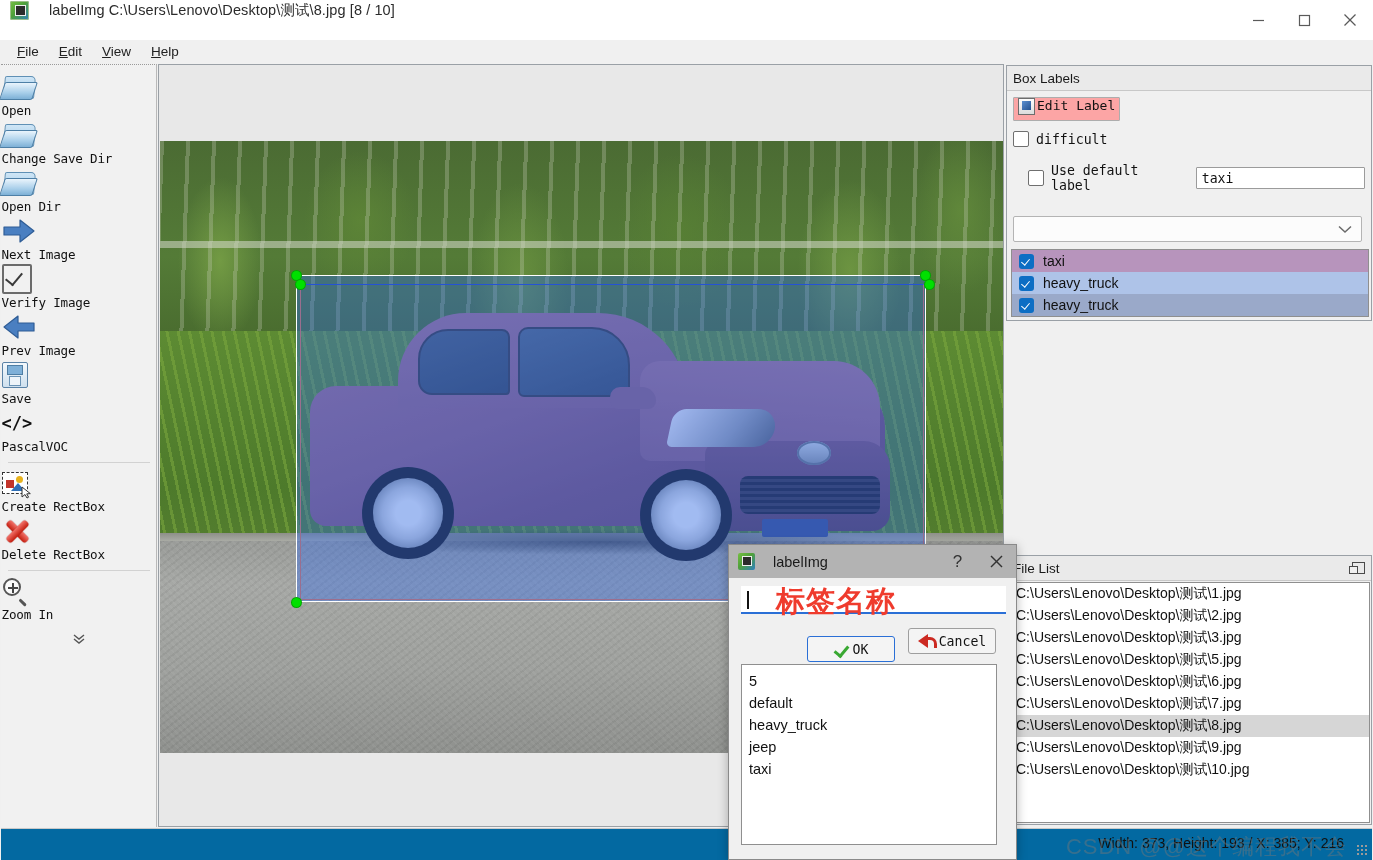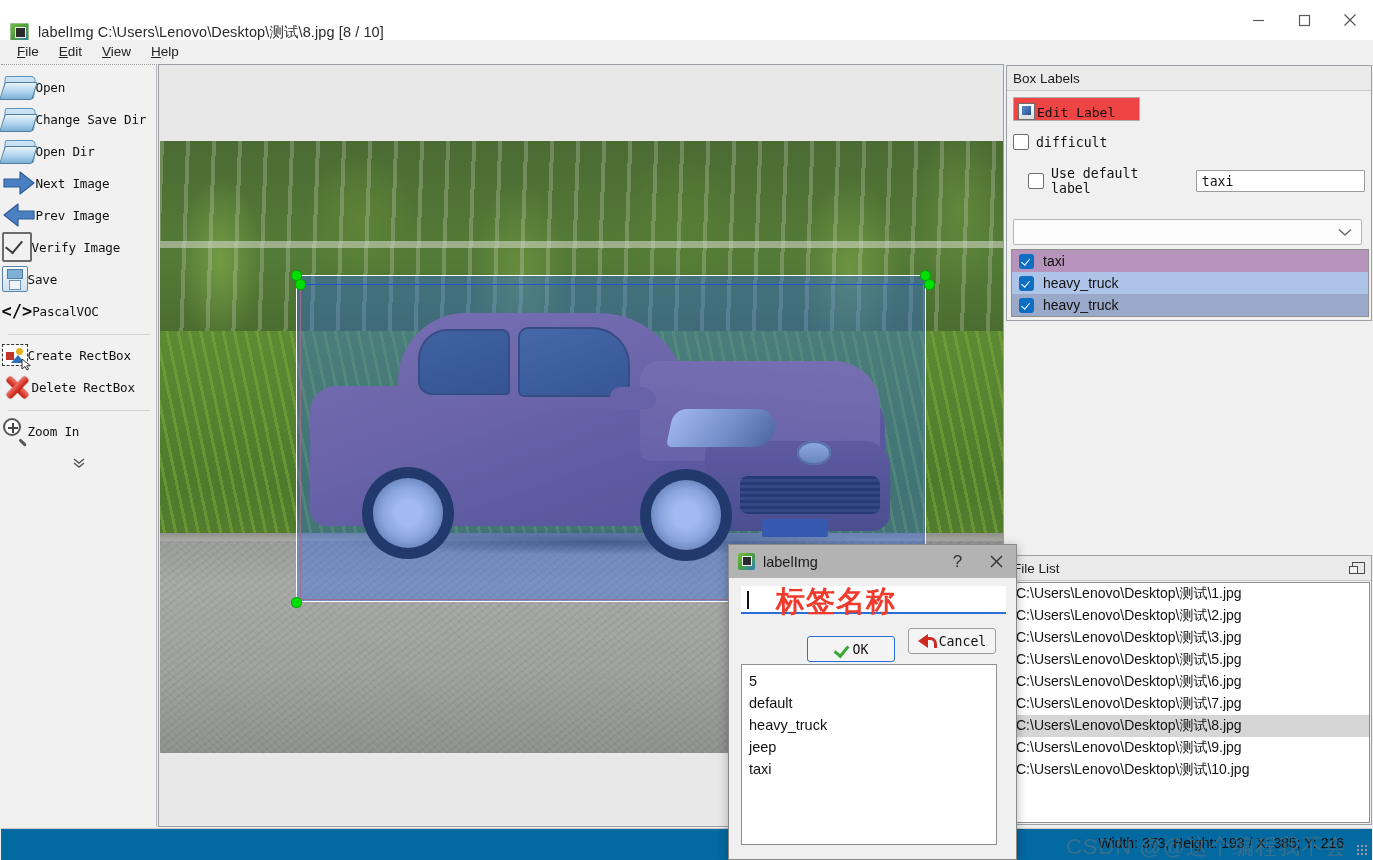--- a/index.html
+++ b/index.html
@@ -6,42 +6,42 @@
   body{
     width:1373px;height:860px;overflow:hidden;
     font-family:"Liberation Sans", sans-serif;
     background:#f0f0f0;
     -webkit-font-smoothing:antialiased;
   }
   .app{position:relative;width:1373px;height:860px;background:#f0f0f0;overflow:hidden;}
 
   
   .titlebar{position:absolute;left:0;top:0;width:1373px;height:40px;background:#ffffff;}
-  .titlebar-left{position:absolute;left:10px;top:23px;display:flex;align-items:center;gap:9px;}
+  .titlebar-left{position:absolute;left:10px;top:1px;display:flex;align-items:center;gap:20px;}
   .app-icon{width:19px;height:19px;border-radius:2px;
     background:linear-gradient(135deg,#76c043 0%,#4fa03a 45%,#2d7fc1 100%);
     position:relative;box-shadow:0 0 0 1px #9bbf8a inset;}
   .app-icon:after{content:"";position:absolute;left:5px;top:4px;width:9px;height:9px;
     background:#2b2b2b;border:1px solid #eee;}
   .title-text{font-size:14.5px;color:#2b2b2b;letter-spacing:.1px;white-space:nowrap;}
   .wincontrols{position:absolute;right:0;top:0;height:40px;display:flex;}
   .wc{width:46px;height:40px;display:flex;align-items:center;justify-content:center;}
   .wc svg{display:block;}
 
   
   .menubar{position:absolute;left:0;top:40px;width:1373px;height:23px;background:#f0f0f0;
     display:flex;align-items:center;padding-left:9px;gap:4px;}
   .menu-item{font-size:13.5px;color:#222;padding:2px 8px;cursor:default;white-space:nowrap;}
   .menu-item .u{text-decoration:underline;}
 
   
   .toolbar{position:absolute;left:1px;top:64px;width:156px;height:763px;background:#f1f1f1;
     border-right:1px solid #b9b9b9;border-top:1px dotted #9a9a9a;
     display:flex;flex-direction:column;align-items:center;padding-top:7px;box-sizing:border-box;}
-  .tool{width:154px;display:flex;flex-direction:row;align-items:center;margin-bottom:2px;cursor:default;}
+  .tool{width:154px;display:flex;flex-direction:column;align-items:flex-start;margin-bottom:2px;cursor:default;}
   .tool .ico{height:30px;display:flex;align-items:center;justify-content:center;}
   .tool .lbl{font-family:"DejaVu Sans Mono","Liberation Mono",monospace;font-size:12.6px;color:#111;
     margin-top:1px;white-space:nowrap;letter-spacing:-0.2px;}
   .tool-sep{width:142px;height:1px;background:#d2d2d2;margin:6px 0 5px 0;}
   .overflow-chev{margin-top:6px;height:18px;display:flex;align-items:center;justify-content:center;width:100%;}
 
   
   .folder{width:34px;height:26px;position:relative;}
   .folder .back{position:absolute;left:2px;top:2px;width:29px;height:21px;border-radius:2px 5px 2px 2px;
     background:linear-gradient(#cfe6f6,#9cc7e8);border:1px solid #5f90b5;
@@ -153,22 +153,22 @@
   .bbox.inner{border-top:1px solid #2552d6;border-left:1px solid #9b6e8e;border-right:1px solid #9b6e8e;border-bottom:1px solid #9b6e8e;background:transparent;}
   .vtx{position:absolute;width:9px;height:9px;border-radius:50%;background:#00e000;box-shadow:0 0 0 1px #0a0;}
 
   
   .dock{position:absolute;background:#f0f0f0;border:1px solid #9aa0a6;box-sizing:border-box;}
   .dock-title{height:24px;display:flex;align-items:center;justify-content:space-between;
     background:#eaeaea;border-bottom:1px solid #c8c8c8;padding:0 6px;}
   .dock-title span{font-size:13.5px;color:#1a1a1a;}
   .boxlabels{left:1006px;top:65px;width:366px;height:256px;}
   .bl-body{padding:6px 6px 0 6px;}
-  .edit-label-btn{display:inline-flex;align-items:flex-end;gap:2px;height:22px;padding:0 24px 0 4px;
-    background:#ef4444;border:1px solid #adadad;border-radius:1px;cursor:default;}
+  .edit-label-btn{display:inline-flex;align-items:flex-start;gap:2px;height:22px;padding:0 4px 0 4px;
+    background:#fca5a5;border:1px solid #adadad;border-radius:1px;cursor:default;}
   .edit-label-btn .pen{width:15px;height:15px;background:linear-gradient(#fdfdfd,#dcdcdc);border:1px solid #6d6d6d;position:relative;}
   .edit-label-btn .pen:after{content:"";position:absolute;left:3px;top:2px;width:9px;height:9px;
     background:linear-gradient(135deg,#5b8fd0,#24518f);transform:rotate(0deg);}
   .edit-label-btn .t{font-family:"DejaVu Sans Mono","Liberation Mono",monospace;font-size:13px;color:#111;}
   .row{display:flex;align-items:center;gap:7px;}
   .chk{width:14px;height:14px;border:1px solid #6f6f6f;background:#fff;border-radius:2px;flex:none;}
   .mono{font-family:"DejaVu Sans Mono","Liberation Mono",monospace;font-size:13.2px;color:#111;}
   .txtinput{height:22px;background:#fff;border:1px solid #9b9b9b;border-radius:1px;
     font-family:"DejaVu Sans Mono","Liberation Mono",monospace;font-size:13.2px;color:#111;
     padding:0 5px;display:flex;align-items:center;box-sizing:border-box;}
@@ -196,21 +196,21 @@
   .grip{position:absolute;right:4px;bottom:4px;width:12px;height:12px;
     background-image:radial-gradient(#9a9a9a 1px, transparent 1.2px);background-size:4px 4px;}
   .watermark{position:absolute;right:26px;top:0px;font-size:22px;color:rgba(120,120,120,.45);white-space:nowrap;letter-spacing:1px;}
 
   
   .dialog{position:absolute;left:728px;top:544px;width:289px;height:316px;background:#f0f0f0;
     border:1px solid #8a8a8a;box-sizing:border-box;box-shadow:0 2px 10px rgba(0,0,0,.28);}
   .dlg-title{height:33px;background:#b3b3b3;display:flex;align-items:center;padding-left:9px;gap:8px;position:relative;}
   .dlg-icon{width:17px;height:17px;border-radius:2px;background:linear-gradient(135deg,#76c043 0%,#4fa03a 45%,#2d7fc1 100%);position:relative;}
   .dlg-icon:after{content:"";position:absolute;left:4px;top:3px;width:8px;height:8px;background:#2b2b2b;border:1px solid #eee;}
-  .dlg-title .t{font-size:14.5px;color:#1a1a1a;}
+  .dlg-title .t{font-size:14.5px;color:#1a1a1a;margin-left:10px;}
   .dlg-btns{position:absolute;right:0;top:0;height:33px;display:flex;}
   .dlg-btn{width:39px;height:33px;display:flex;align-items:center;justify-content:center;font-size:17px;color:#333;}
   .dlg-input-wrap{position:absolute;left:12px;top:41px;width:265px;height:30px;}
   .dlg-input{position:absolute;left:0;top:0;width:265px;height:28px;background:#fff;border:none;border-bottom:2px solid #2a6fd6;box-sizing:border-box;}
   .caret{position:absolute;left:6px;top:5px;width:1.5px;height:18px;background:#111;}
   .cn-overlay{position:absolute;left:35px;top:-4px;font-size:29px;color:#ef3b2d;font-weight:bold;letter-spacing:1px;white-space:nowrap;}
   .dlg-actions{position:absolute;left:78px;top:83px;display:flex;gap:13px;}
   .dbtn{height:26px;min-width:88px;background:#f4f4f4;border:1px solid #9e9e9e;border-radius:3px;
     display:flex;align-items:center;justify-content:center;gap:4px;box-sizing:border-box;}
   .dbtn.primary{border:1.6px solid #2a6fd6;margin-top:8px;}
@@ -298,32 +298,32 @@
       <div class="ico">
         <svg class="arrow" viewBox="0 0 34 26">
             <path d="M2 9 h16 v-7 l14 11 -14 11 v-7 h-16 z" fill="#4a7fc1" stroke="#2f5d96" stroke-width="1.2" stroke-linejoin="round"></path>
           </svg>
       </div>
       <div class="lbl">Next Image</div>
     </div>
 
     <div class="tool">
       <div class="ico">
+          <div class="vchk"></div>
+        </div>
+      <div class="lbl">Verify Image</div>
+    </div>
+
+    <div class="tool">
+      <div class="ico">
         <svg class="arrow" viewBox="0 0 34 26">
             <path d="M32 9 h-16 v-7 l-14 11 14 11 v-7 h16 z" fill="#4a7fc1" stroke="#2f5d96" stroke-width="1.2" stroke-linejoin="round"></path>
           </svg>
       </div>
       <div class="lbl">Prev Image</div>
-    </div>
-
-    <div class="tool">
-      <div class="ico">
-          <div class="vchk"></div>
-        </div>
-      <div class="lbl">Verify Image</div>
     </div>
 
     <div class="tool">
       <div class="ico">
           <div class="floppy"></div>
         </div>
       <div class="lbl">Save</div>
     </div>
 
     <div class="tool">

